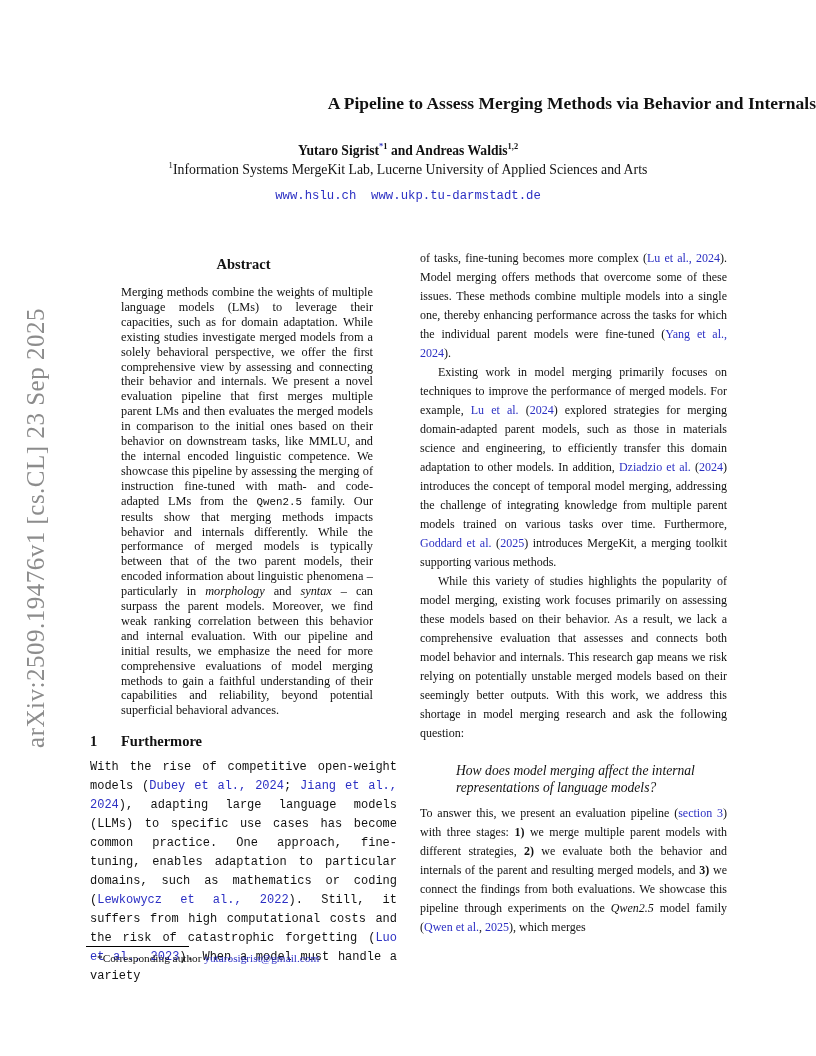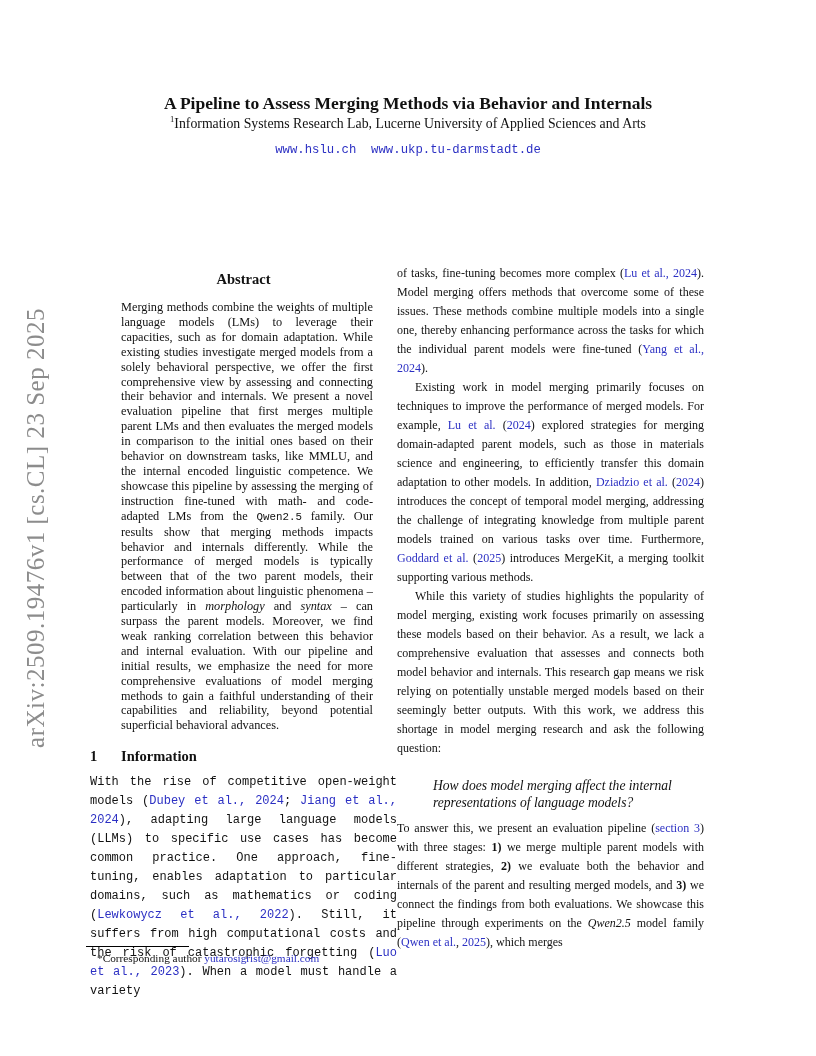--- a/index.html
+++ b/index.html
@@ -26,33 +26,33 @@
     position: absolute;
     transform: translate(-50%, -50%) rotate(-90deg);
     white-space: nowrap;
     font-size: 25px;
     letter-spacing: 0.5px;
     color: var(--watermark);
   }
 
   
   .header { position: absolute; top: 0; left: 0; width: 816px; text-align: center; }
-  .title { margin: 93px 0 0 0; font-size: 17.5px; font-weight: bold; }
+  .title { margin: 93px 0 0 0; font-size: 17.5px; font-weight: bold; text-align: right; }
   .authors { margin-top: 27px; font-size: 13.6px; font-weight: bold; line-height: 19px; }
   .affil { font-size: 13.8px; line-height: 19px; }
   .urls {
     margin-top: 10px;
     font-family: "Liberation Mono", "DejaVu Sans Mono", monospace;
     font-size: 12.3px;
     white-space: pre;
     color: var(--link);
   }
 
   
-  .columns { position: absolute; top: 264px; left: 90px; width: 637px; display: flex; }
+  .columns { position: absolute; top: 249px; left: 90px; width: 637px; display: flex; gap: 23px; }
   .col { width: 307px; }
 
   .abstract-title { margin: 7px 0 12px 0; text-align: center; font-size: 14.5px; font-weight: bold; }
   .abstract-body {
     padding: 0 24px 0 31px;
     font-size: 12.3px;
     line-height: 14.9px;
     text-align: justify;
     hyphens: auto;
   }
@@ -95,32 +95,33 @@
 <body>
 
 <div class="page">
 
   <div class="watermark-anchor">
     <span class="watermark-text">arXiv:2509.19476v1  [cs.CL]  23 Sep 2025</span>
   </div>
 
   <div class="header">
     <h1 class="title">A Pipeline to Assess Merging Methods via Behavior and Internals</h1>
-    <div class="affil"><span class="seg-sup">1</span><span>Information Systems Research Lab, Lucerne University of Applied Sciences and Arts</span></div>
+    <div class="authors"><span>Yutaro Sigrist</span><span class="seg-suplink">*</span><span class="seg-sup">1</span><span> and </span><span>Andreas Waldis</span><span class="seg-sup">1,2</span></div>
+    <div class="affil"><span class="seg-sup">1</span><span>Information Systems MergeKit Lab, Lucerne University of Applied Sciences and Arts</span></div>
     <div class="urls"><span class="seg-url">www.hslu.ch</span><span>  </span><span class="seg-url">www.ukp.tu-darmstadt.de</span></div>
   </div>
 
   <div class="columns">
 
     <div class="col">
       <div class="abstract-title">Abstract</div>
       <div class="abstract-body"><span>Merging methods combine the weights of multiple language models (LMs) to leverage their capacities, such as for domain adaptation. While existing studies investigate merged models from a solely behavioral perspective, we offer the first comprehensive view by assessing and connecting their behavior and internals. We present a novel evaluation pipeline that first merges multiple parent LMs and then evaluates the merged models in comparison to the initial ones based on their behavior on downstream tasks, like MMLU, and the internal encoded linguistic competence. We showcase this pipeline by assessing the merging of instruction fine-tuned with math- and code-adapted LMs from the </span><span class="seg-mono">Qwen2.5</span><span> family. Our results show that merging methods impacts behavior and internals differently. While the performance of merged models is typically between that of the two parent models, their encoded information about linguistic phenomena – particularly in </span><span class="seg-italic">morphology</span><span> and </span><span class="seg-italic">syntax</span><span> – can surpass the parent models. Moreover, we find weak ranking correlation between this behavior and internal evaluation. With our pipeline and initial results, we emphasize the need for more comprehensive evaluations of model merging methods to gain a faithful understanding of their capabilities and reliability, beyond potential superficial behavioral advances.</span></div>
 
       <div class="section-heading">
-        <span class="sec-num">1</span><span>Information</span>
+        <span class="sec-num">1</span><span>Furthermore</span>
       </div>
       <p class="body-p first-after-heading"><span>With the rise of competitive open-weight models (</span><span class="seg-link">Dubey et al., 2024</span><span>; </span><span class="seg-link">Jiang et al., 2024</span><span>), adapting large language models (LLMs) to specific use cases has become common practice. One approach, fine-tuning, enables adaptation to particular domains, such as mathematics or coding (</span><span class="seg-link">Lewkowycz et al., 2022</span><span>). Still, it suffers from high computational costs and the risk of catastrophic forgetting (</span><span class="seg-link">Luo et al., 2023</span><span>). When a model must handle a variety</span></p>
     </div>
 
     <div class="col">
       <p class="body-p"><span>of tasks, fine-tuning becomes more complex (</span><span class="seg-link">Lu et al., 2024</span><span>). Model merging offers methods that overcome some of these issues. These methods combine multiple models into a single one, thereby enhancing performance across the tasks for which the individual parent models were fine-tuned (</span><span class="seg-link">Yang et al., 2024</span><span>).</span></p>
       <p class="body-p indent"><span>Existing work in model merging primarily focuses on techniques to improve the performance of merged models. For example, </span><span class="seg-link">Lu et al.</span><span> (</span><span class="seg-link">2024</span><span>) explored strategies for merging domain-adapted parent models, such as those in materials science and engineering, to efficiently transfer this domain adaptation to other models. In addition, </span><span class="seg-link">Dziadzio et al.</span><span> (</span><span class="seg-link">2024</span><span>) introduces the concept of temporal model merging, addressing the challenge of integrating knowledge from multiple parent models trained on various tasks over time. Furthermore, </span><span class="seg-link">Goddard et al.</span><span> (</span><span class="seg-link">2025</span><span>) introduces MergeKit, a merging toolkit supporting various methods.</span></p>
       <p class="body-p indent"><span>While this variety of studies highlights the popularity of model merging, existing work focuses primarily on assessing these models based on their behavior. As a result, we lack a comprehensive evaluation that assesses and connects both model behavior and internals. This research gap means we risk relying on potentially unstable merged models based on their seemingly better outputs. With this work, we address this shortage in model merging research and ask the following question:</span></p>
       <div class="quote"><span>How does model merging affect the internal representations of language models?</span></div>
       <p class="body-p"><span>To answer this, we present an evaluation pipeline (</span><span class="seg-link">section 3</span><span>) with three stages: </span><span class="seg-bold">1)</span><span> we merge multiple parent models with different strategies, </span><span class="seg-bold">2)</span><span> we evaluate both the behavior and internals of the parent and resulting merged models, and </span><span class="seg-bold">3)</span><span> we connect the findings from both evaluations. We showcase this pipeline through experiments on the </span><span class="seg-italic">Qwen2.5</span><span> model family (</span><span class="seg-link">Qwen et al.</span><span>, </span><span class="seg-link">2025</span><span>), which merges</span></p>

